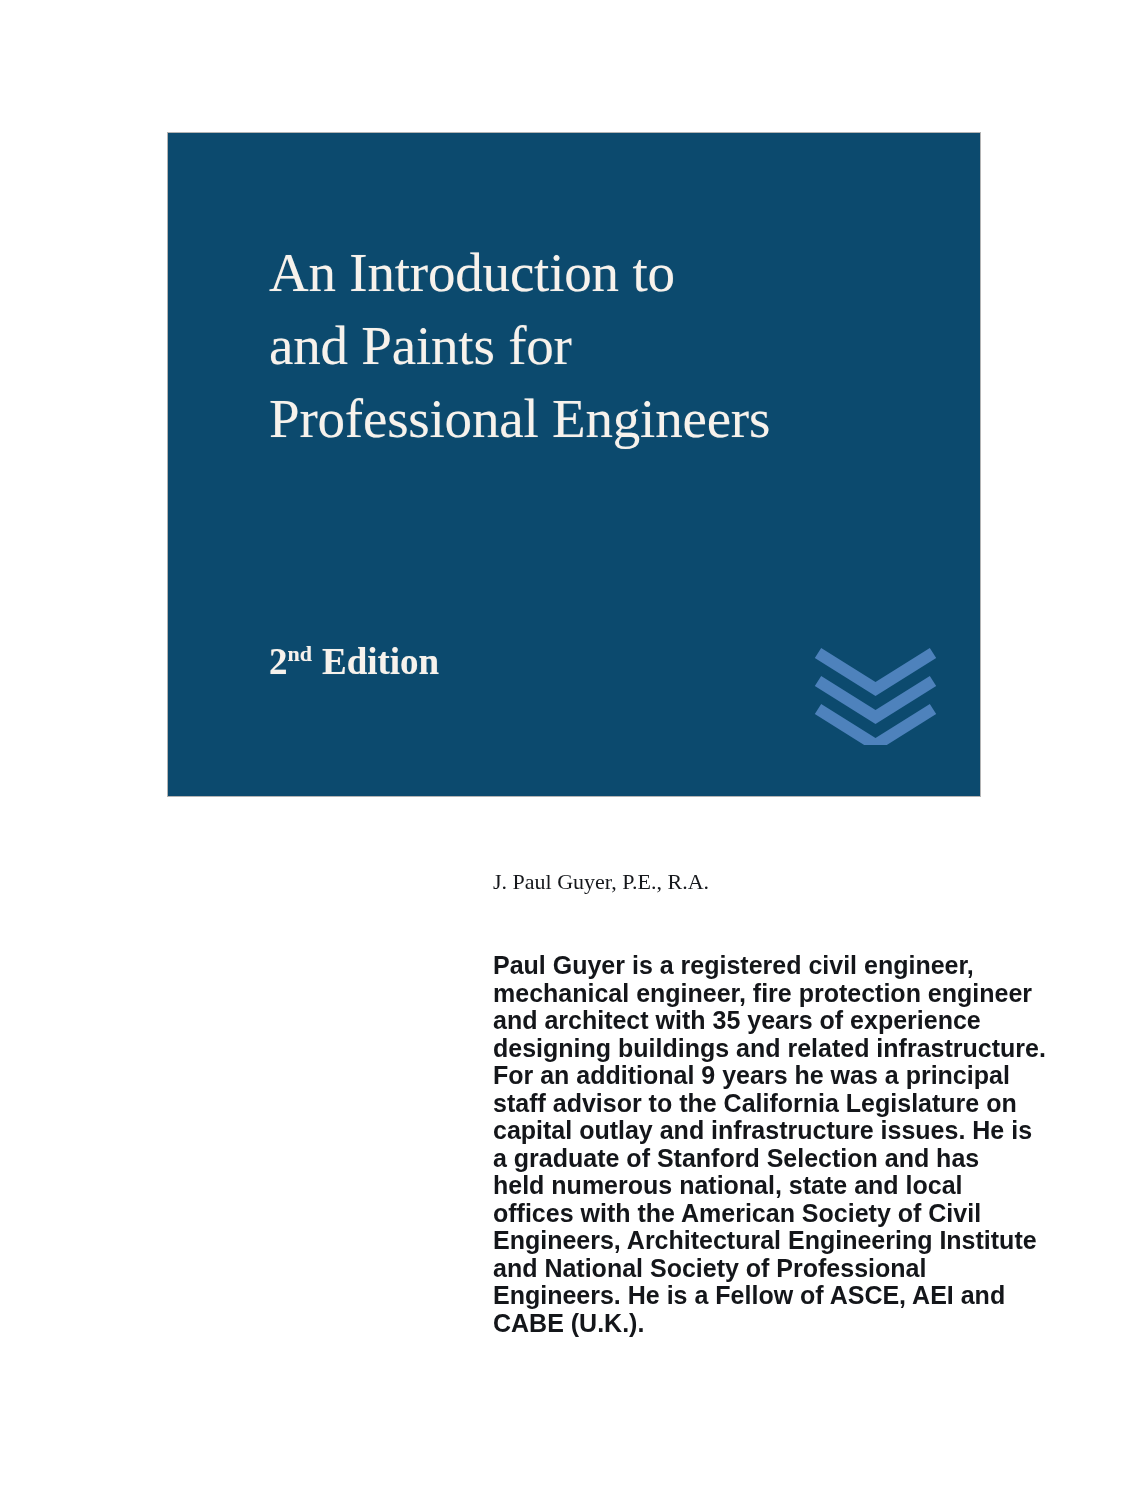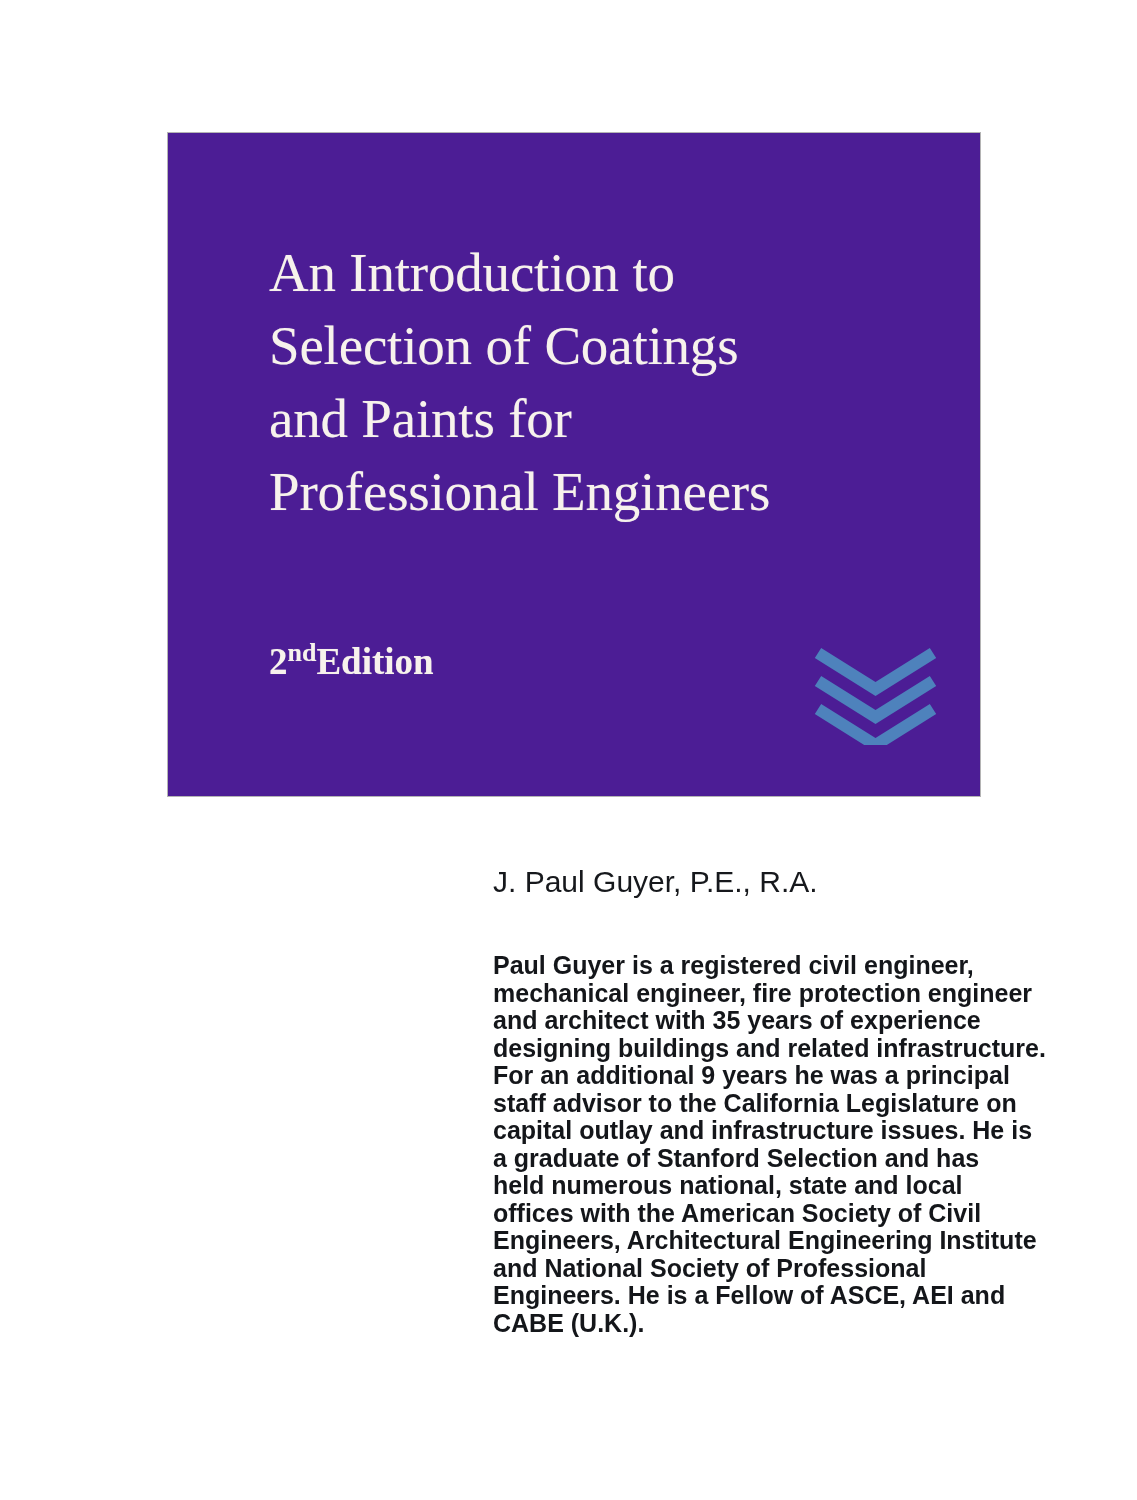--- a/index.html
+++ b/index.html
@@ -26,21 +26,21 @@
     background: #ffffff;
   }
 
   
   .title-panel {
     position: absolute;
     left: 167px;
     top: 132px;
     width: 814px;
     height: 665px;
-    background: #4c1d95;
+    background: #0c4a6e;
     border: 1px solid #b4b4b4;
     box-sizing: border-box;
     overflow: hidden;
   }
 
   .title-block {
     position: absolute;
     left: 101px;
     top: 103px;
     width: 640px;
@@ -61,28 +61,28 @@
     left: 101px;
     top: 507px;
     font-family: "Liberation Serif", "DejaVu Serif", serif;
     font-size: 37px;
     font-weight: bold;
     color: #f7f2ec;
     white-space: nowrap;
     text-shadow: 0 0 1px rgba(255,255,255,0.3);
   }
   .edition-line .ord {
-    font-size: 26px;
+    font-size: 22px;
     font-weight: bold;
     vertical-align: super;
     line-height: 0;
     margin-top: 24px;
   }
   .edition-line .ed-word {
-    margin-left: 0;
+    margin-left: 10px;
   }
 
   
   .chevron-mark {
     position: absolute;
     left: 645px;
     top: 512px;
     width: 125px;
     height: 100px;
   }
@@ -93,22 +93,22 @@
   }
 
   
   .author-block {
     position: absolute;
     left: 493px;
     top: 864px;
     width: 430px;
   }
   .author-name {
-    font-family: Liberation Sans, sans-serif;
-    font-size: 30px;
+    font-family: Liberation Serif, serif;
+    font-size: 22px;
     line-height: 36px;
     color: #16181c;
     white-space: nowrap;
   }
   .author-role {
     font-family: "Liberation Sans", sans-serif;
     font-size: 26px;
     line-height: 32px;
     color: #16181c;
   }
@@ -131,21 +131,20 @@
 </style>
 </head>
 <body>
 
 <div class="cover-page">
 
   <div class="title-panel">
 
     <div class="title-block">
       <div class="title-line">An Introduction to</div>
-      <div class="title-line">Selection of Coatings</div>
       <div class="title-line">and Paints for</div>
       <div class="title-line">Professional Engineers</div>
     </div>
 
     <div class="edition-line">
       <span>2</span><span class="ord">nd</span><span class="ed-word">Edition</span>
     </div>
 
     <div class="chevron-mark">
       <svg viewBox="0 0 125 100" xmlns="http://www.w3.org/2000/svg" aria-hidden="true">

